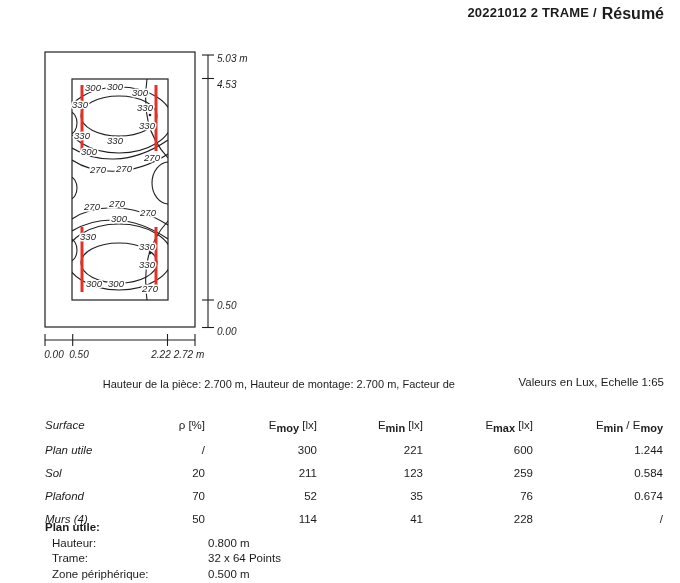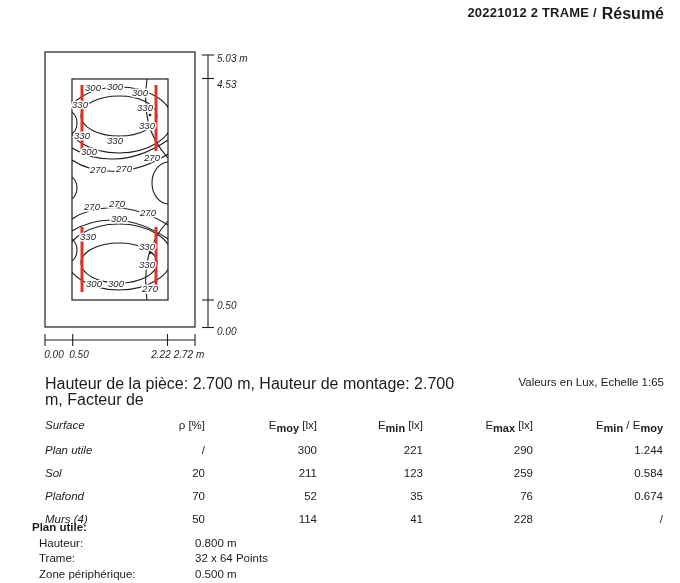--- a/index.html
+++ b/index.html
@@ -15,32 +15,32 @@
   .plot{position:absolute;left:35px;top:40px;}
   .plot svg{display:block;}
   .room{fill:none;stroke:#1f1f1f;stroke-width:1.2;}
   .contours ellipse,.contours path{fill:none;stroke:#1f1f1f;stroke-width:1.1;}
   .lum{stroke:#e53026;stroke-width:3;}
   .ruler{stroke:#1f1f1f;stroke-width:1.1;}
   .clabel{font:italic 9.5px "Liberation Sans",sans-serif;fill:#1f1f1f;text-anchor:middle;paint-order:stroke;stroke:#ffffff;stroke-width:3px;}
   .rlabel-v{font:italic 10px "Liberation Sans",sans-serif;fill:#1f1f1f;text-anchor:start;}
   .rlabel-h{font:italic 10px "Liberation Sans",sans-serif;fill:#1f1f1f;text-anchor:middle;}
   
-  .info-left{position:absolute;left:45px;top:376px;width:410px;font-size:16px;line-height:16px;}
+  .info-left{position:absolute;left:45px;top:376px;width:410px;font-size:11px;line-height:16px;text-align:right;}
   .info-right{position:absolute;right:16px;top:376px;font-size:11.5px;}
   
   .table{position:absolute;left:45px;top:412px;width:618px;font-size:11.5px;}
   .thead,.tr{display:grid;grid-template-columns:100px 60px 112px 106px 110px 130px;}
   .thead{height:26px;align-items:center;}
   .tr{height:23px;align-items:center;}
   .right{text-align:right;}
   .left{text-align:left;font-style:italic;}
   .sub{font-size:11px;position:relative;top:2.5px;font-weight:bold;}
   
-  .plan-utile{position:absolute;left:32px;top:520px;font-size:11.5px;line-height:15.5px;width:400px;}
+  .plan-utile{position:absolute;left:45px;top:520px;font-size:11.5px;line-height:15.5px;width:400px;}
   .pu-heading{font-weight:bold;}
   .pu-row{display:grid;grid-template-columns:156px auto;padding-left:7px;}
 </style>
 </head>
 <body>
 
 <div class="title">
   <span class="proj">20221012 2 TRAME /</span>
   <span class="big">Résumé</span>
 </div>
@@ -134,21 +134,21 @@
       <div class="th right"><span>E</span><span class="sub">min</span><span> [lx]</span></div>
       <div class="th right"><span>E</span><span class="sub">max</span><span> [lx]</span></div>
       <div class="th right"><span>E</span><span class="sub">min</span><span> / E</span><span class="sub">moy</span></div>
     </div>
   <div id="surface-table-body">
       <div class="tr">
         <div class="td left">Plan utile</div>
         <div class="td right">/</div>
         <div class="td right">300</div>
         <div class="td right">221</div>
-        <div class="td right">290</div>
+        <div class="td right">600</div>
         <div class="td right">1.244</div>
       </div>
       <div class="tr">
         <div class="td left">Sol</div>
         <div class="td right">20</div>
         <div class="td right">211</div>
         <div class="td right">123</div>
         <div class="td right">259</div>
         <div class="td right">0.584</div>
       </div>

